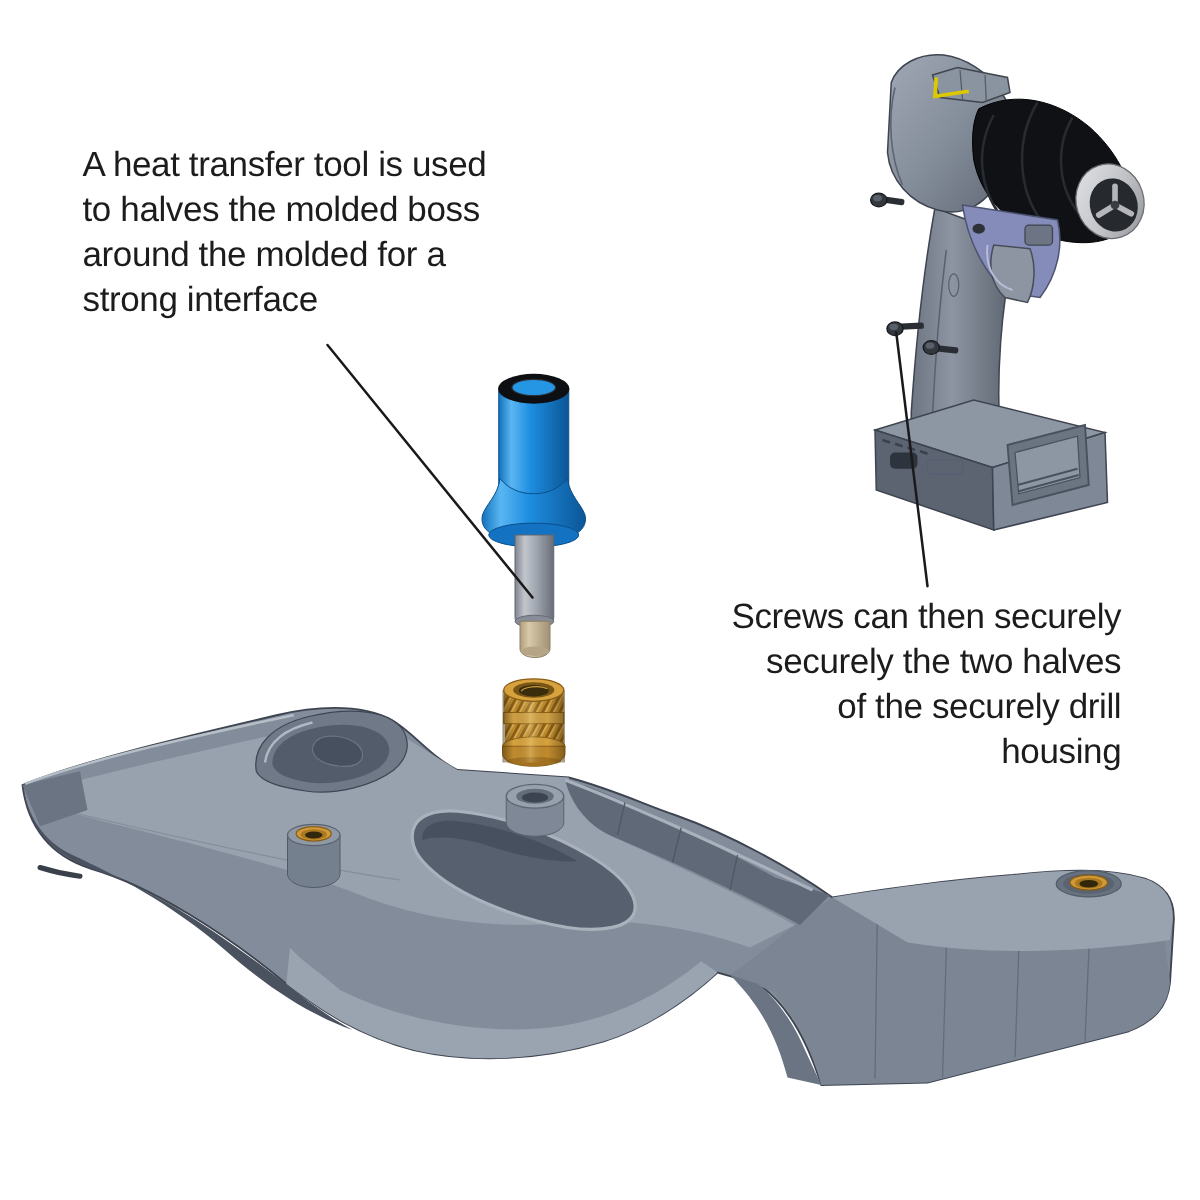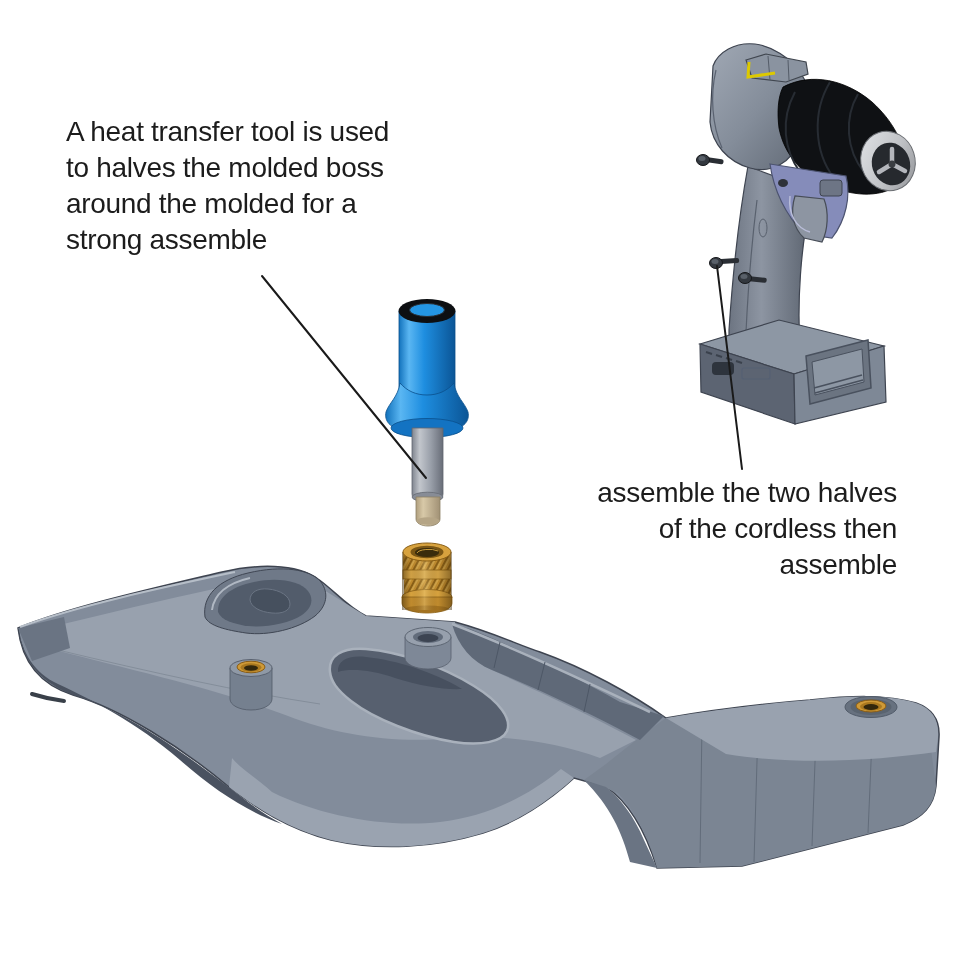--- a/index.html
+++ b/index.html
@@ -258,22 +258,23 @@
   </g>
 
   <path d="M262,276 L426,478" stroke="#1a1a1a" stroke-width="2" stroke-linecap="round" fill="none"></path>
   <path d="M717,266 L742,469" stroke="#1a1a1a" stroke-width="2" stroke-linecap="round" fill="none"></path>
 </svg>
 
   <div class="note left">
     <div>A heat transfer tool is used</div>
     <div>to halves the molded boss</div>
     <div>around the molded for a</div>
-    <div>strong assemble</div>
+    <div>strong interface</div>
   </div>
 
   <div class="note right">
-    <div>assemble the two halves</div>
-    <div>of the cordless then</div>
-    <div>assemble</div>
+    <div>Screws can then securely</div>
+    <div>securely the two halves</div>
+    <div>of the securely drill</div>
+    <div>housing</div>
   </div>
 
 </div>
 
 </body></html>

